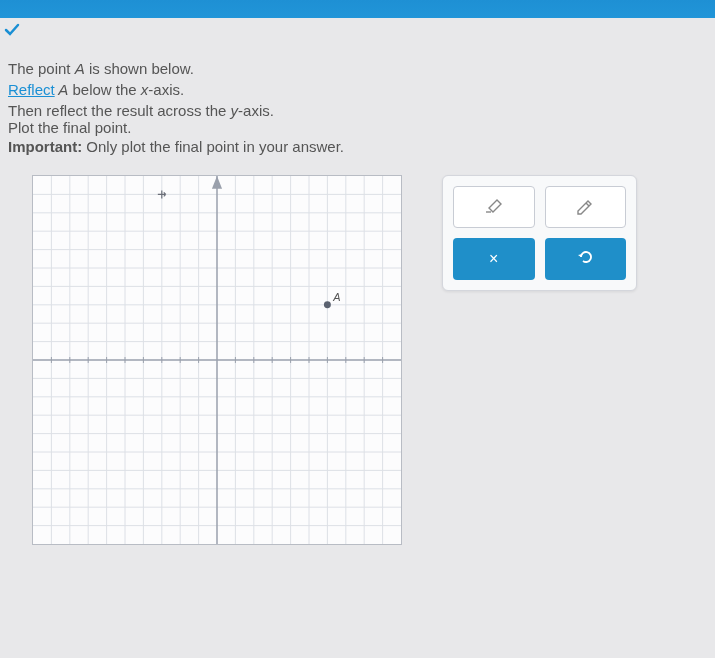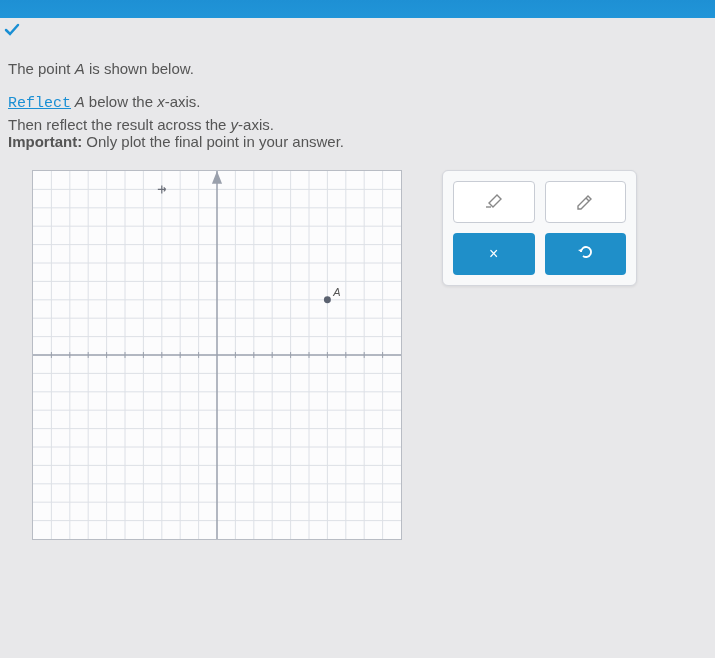--- a/index.html
+++ b/index.html
@@ -19,24 +19,24 @@
     .check-icon {
       position: absolute;
       top: 22px;
       left: 4px;
       color: #1a8fd4;
     }
     .content {
       padding: 22px 8px 0 8px;
       color: #4a4a4a;
     }
-    .line1 { font-size: 15px; margin-bottom: 16px; margin-top: 20px; color: #555;}
+    .line1 { font-size: 15px; margin-bottom: 4px; margin-top: 20px; color: #555;}
     .line2 { font-size: 15px; margin-bottom: 4px; color: #555;}
     .line3 { font-size: 15px; margin-bottom: 0; color: #555;}
-    .reflect-link { color: #1a8fd4; text-decoration: underline; cursor: pointer; font-family: Liberation Mono, monospace; }
+    .reflect-link { color: #1a8fd4; text-decoration: underline; cursor: pointer; }
     .italic { font-style: italic; }
     .line4 { font-size: 15px; margin-bottom: 2px; color: #555;}
     .line5 { font-size: 15px; margin-bottom: 20px; color: #555;}
     .bold { font-weight: bold; }
     .work-area {
       display: flex;
       gap: 40px;
       padding-left: 24px;
     }
     .graph-container {
@@ -112,20 +112,21 @@
 <div class="content">
   <p class="line1">
     <span>The point </span><span class="italic">A</span><span> is shown below.</span>
   </p>
   <p class="line2">
     <span class="reflect-link">Reflect</span><span class="italic"> A</span><span> below the </span><span class="italic">x</span><span>-axis.</span>
   </p>
   <p class="line3">
     <span>Then reflect the result across the </span><span class="italic">y</span><span>-axis.</span>
   </p>
+  <p class="line4">Plot the final point.</p>
   <p class="line5">
     <span class="bold">Important:</span><span> Only plot the final point in your answer.</span>
   </p>
 
   <div class="work-area">
     <div class="graph-container">
       <svg class="graph-svg" viewBox="0 0 370 370">
         <g>
 
           <g stroke="#dde0e6" stroke-width="1">

